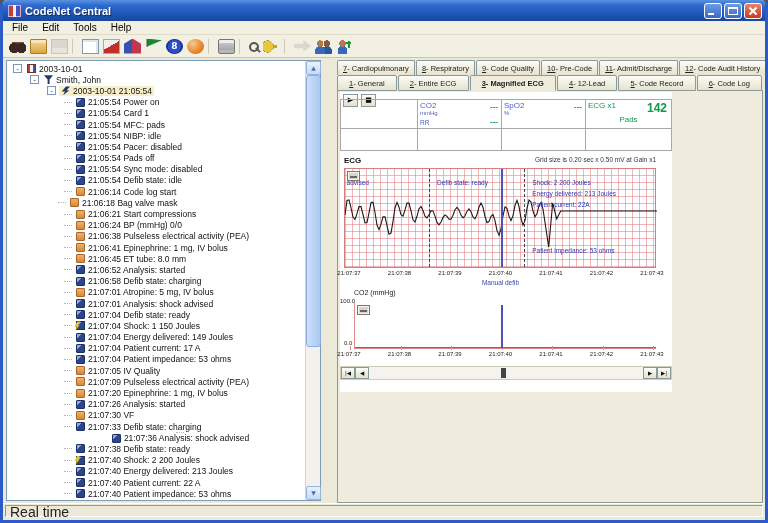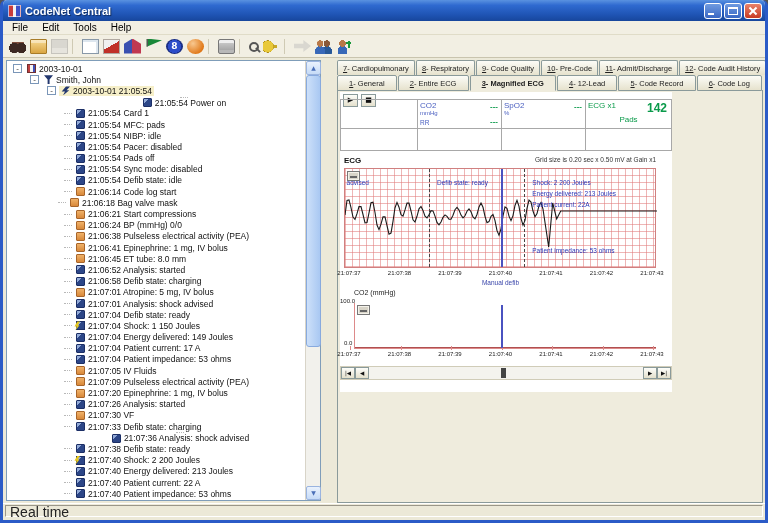--- a/index.html
+++ b/index.html
@@ -187,21 +187,21 @@
               <span class="tlabel">Smith, John</span>
             </span>
           </div>
           <div class="trow" style="padding-left: 40px;">
             <span class="exp">-</span>
             <span class="selwrap sel">
               <span class="ic ic-event"></span>
               <span class="tlabel">2003-10-01 21:05:54</span>
             </span>
           </div>
-          <div class="trow" style="padding-left: 57px; flex-direction: column;">
+          <div class="trow" style="padding-left: 57px;">
             <span class="dash"></span>
             <span class="selwrap">
               <span class="ic ic-device"></span>
               <span class="tlabel">21:05:54 Power on</span>
             </span>
           </div>
           <div class="trow" style="padding-left: 57px;">
             <span class="dash"></span>
             <span class="selwrap">
               <span class="ic ic-device"></span>
@@ -359,21 +359,21 @@
             <span class="dash"></span>
             <span class="selwrap">
               <span class="ic ic-device"></span>
               <span class="tlabel">21:07:04 Patient impedance: 53 ohms</span>
             </span>
           </div>
           <div class="trow" style="padding-left: 57px;">
             <span class="dash"></span>
             <span class="selwrap">
               <span class="ic ic-therapy"></span>
-              <span class="tlabel">21:07:05 IV Fluids</span>
+              <span class="tlabel">21:07:05 IV Quality</span>
             </span>
           </div>
           <div class="trow" style="padding-left: 57px;">
             <span class="dash"></span>
             <span class="selwrap">
               <span class="ic ic-therapy"></span>
               <span class="tlabel">21:07:09 Pulseless electrical activity (PEA)</span>
             </span>
           </div>
           <div class="trow" style="padding-left: 57px;">

